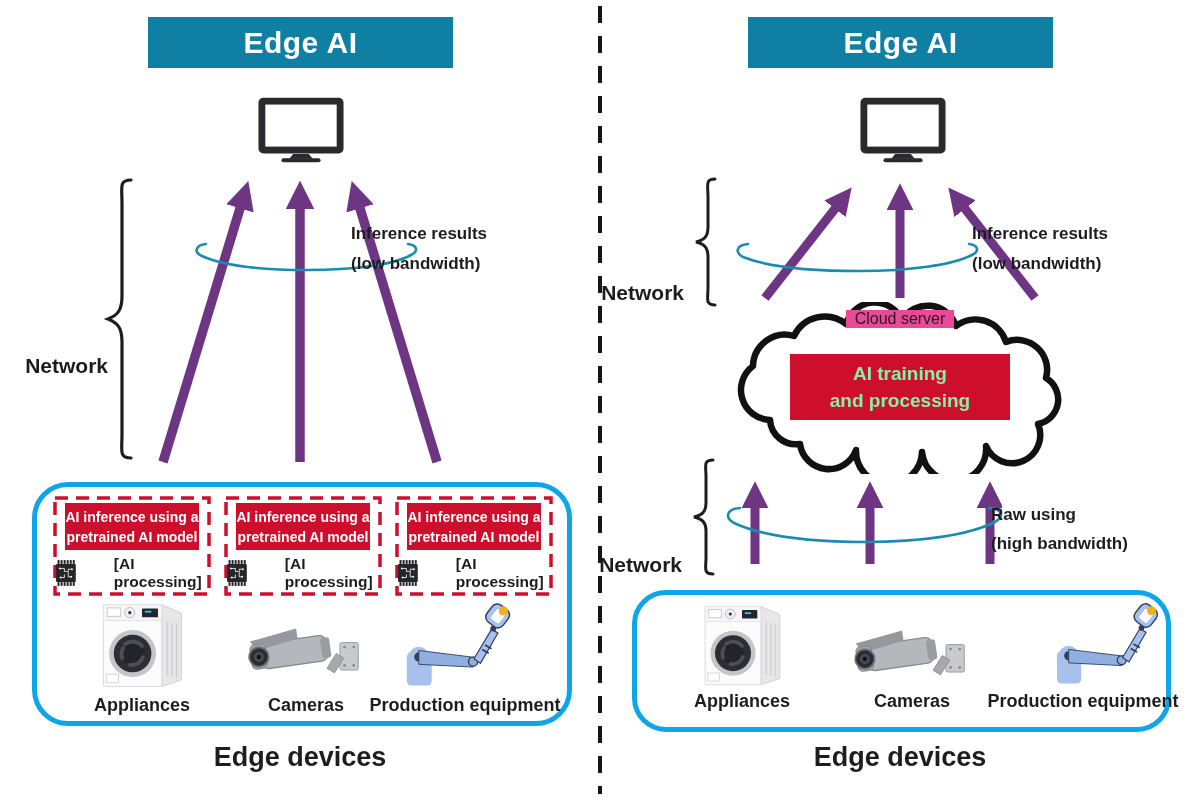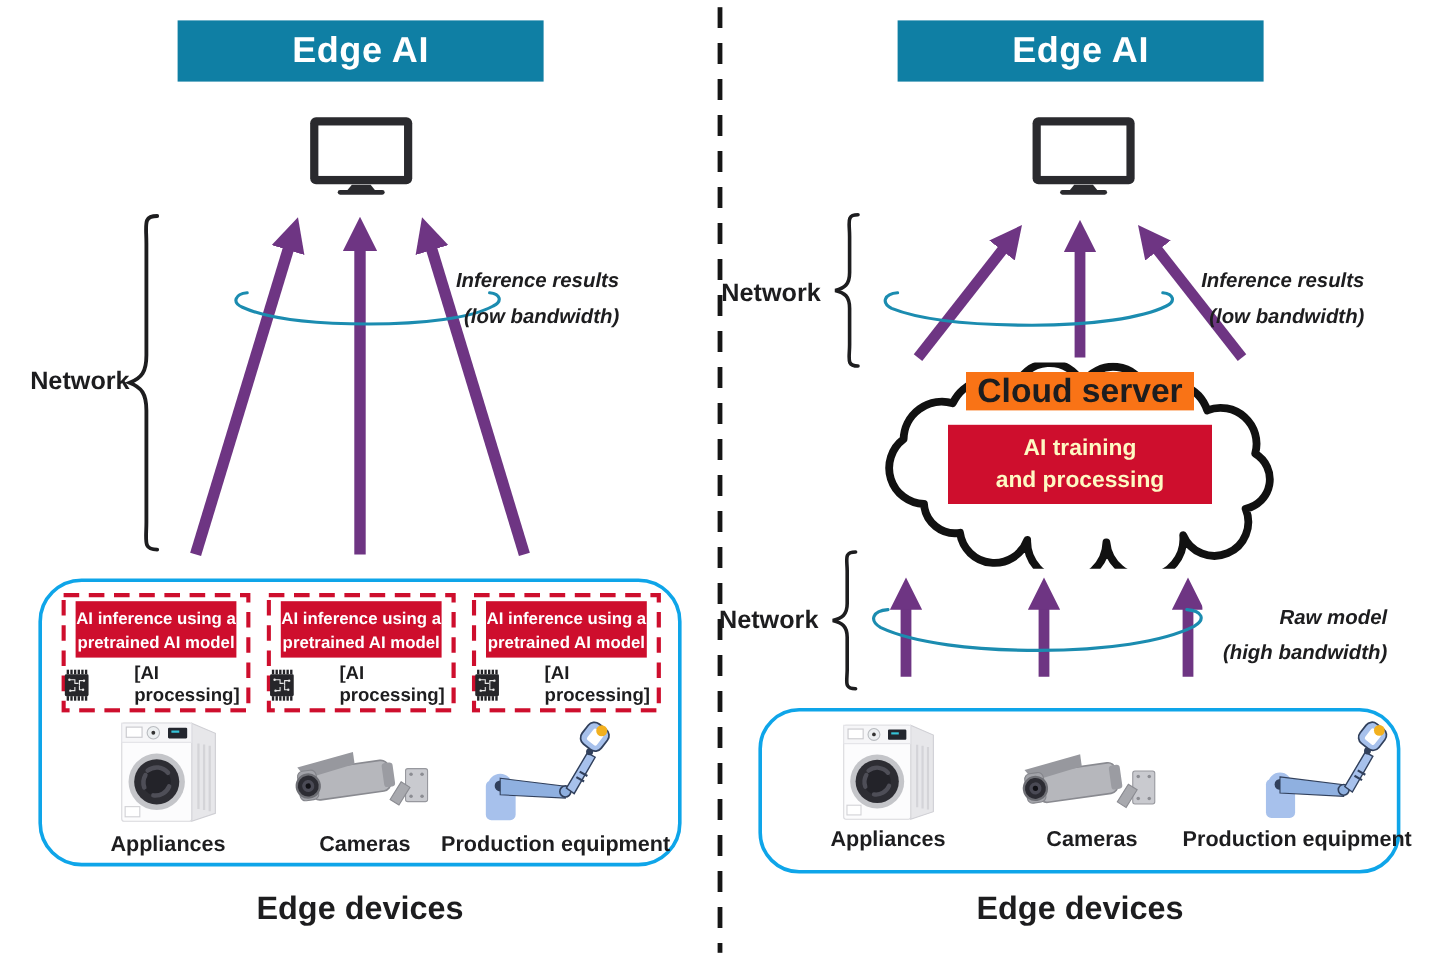--- a/index.html
+++ b/index.html
@@ -1,40 +1,40 @@
 <!DOCTYPE html>
 <html><head>
 <meta charset="utf-8">
 <style>
   html,body{margin:0;padding:0;background:#ffffff;}
   .stage{position:relative;width:1200px;height:800px;background:#ffffff;overflow:hidden;
          font-family:"Liberation Sans", sans-serif;color:#1d1d1f;}
   .abs{position:absolute;}
   .banner{position:absolute;display:flex;align-items:center;justify-content:center;
           background:#0F7FA4;color:#ffffff;font-weight:bold;font-size:30px;letter-spacing:.5px;}
-  .netlabel{position:absolute;font-size:21px;font-weight:bold;text-align:right;}
-  .cap{position:absolute;text-align:right;font-size:17px;font-weight:bold;line-height:30px;font-style:italic;}
+  .netlabel{position:absolute;font-size:21px;font-weight:bold;text-align:right;margin-top:48px;}
+  .cap{position:absolute;text-align:left;font-size:17px;font-weight:bold;line-height:30px;}
   .cap2{line-height:29px;}
-  .container-box{position:absolute;background:#ffffff;border:3px solid #0ea5e9;}
+  .container-box{position:absolute;background:#ffffff;border:5px solid #0ea5e9;}
   .c-left{border-radius:36px;}
   .c-right{border-radius:34px;}
   .dashed-box{position:absolute;width:158px;height:100px;}
   .dash-rect{position:absolute;left:0;top:0;}
   .redbox{position:relative;margin:7px auto 0;width:134px;height:47px;background:#CE0E2D;color:#fff;
           display:flex;flex-direction:column;align-items:center;justify-content:center;
           font-size:14px;font-weight:bold;line-height:20px;text-align:center;}
   .chiprow{position:relative;margin-top:5px;display:flex;align-items:center;justify-content:center;gap:5px;}
   .chiprow span{font-size:15.5px;font-weight:bold;padding-left:30px;}
   .devlabel{position:absolute;text-align:center;font-size:18px;font-weight:bold;white-space:nowrap;}
   .edgedev{position:absolute;text-align:center;font-size:27px;font-weight:bold;}
   .separator{position:absolute;left:598px;top:6px;width:4px;height:788px;
              background:repeating-linear-gradient(to bottom,#161616 0 17px,transparent 17px 30px);}
   .cloudlabel{position:absolute;text-align:center;}
-  .cloudlabel span{display:inline-block;background:#f97316;padding:0 9px;font-size:28px;font-weight:bold;}
-  .cloudbox{position:absolute;background:#CE0E2D;color:#fef9c3;display:flex;flex-direction:column;
+  .cloudlabel span{display:inline-block;background:#ec4899;padding:0 9px;font-size:16px;font-weight:normal;}
+  .cloudbox{position:absolute;background:#CE0E2D;color:#86efac;display:flex;flex-direction:column;
             align-items:center;justify-content:center;font-size:19px;font-weight:bold;line-height:27px;text-align:center;}
   svg{display:block;}
 </style>
 </head>
 <body>
 
 <div class="stage">
 
   <div class="separator"></div>
 
@@ -347,21 +347,21 @@
     <path d="M24,10 C11,11 8,19 18,25 C46,38 95,44 150,44 C205,44 253,37 279,24 C289,18 286,11 273,10" fill="none" stroke="#1B8CB0" stroke-width="2.6" stroke-linecap="round"></path>
   </svg>
 
   <svg class="abs" style="left:687px;top:458px;" width="30" height="118" viewBox="0 0 30 118">
     <path d="M26,2 C16,2 19,8 19,18 L19,45 C19,54 15,57 7,59 C15,61 19,64 19,73 L19,100 C19,110 16,116 26,116" fill="none" stroke="#1d1d1f" stroke-width="3" stroke-linecap="round"></path>
   </svg>
 
   <div class="netlabel" style="left:592px;top:505px;width:90px;">Network</div>
 
   <div class="cap cap2" style="left:991px;top:500px;width:165px;">
-    <div>Raw model</div>
+    <div>Raw using</div>
     <div>(high bandwidth)</div>
   </div>
 
   <div class="container-box c-right" style="left:632px;top:590px;width:529px;height:132px;">
     <div class="abs" style="left:52px;top:6px;">
       <svg width="106" height="90" viewBox="0 0 110 100">
         <polygon points="76,6 97,15 97,86 76,93" fill="#e7e7ea" stroke="#cfcfd4" stroke-width="1"></polygon>
         <g stroke="#d4d4d8" stroke-width="2">
             <line x1="82" y1="24" x2="82" y2="82"></line>
             <line x1="87" y1="25" x2="87" y2="83"></line>

